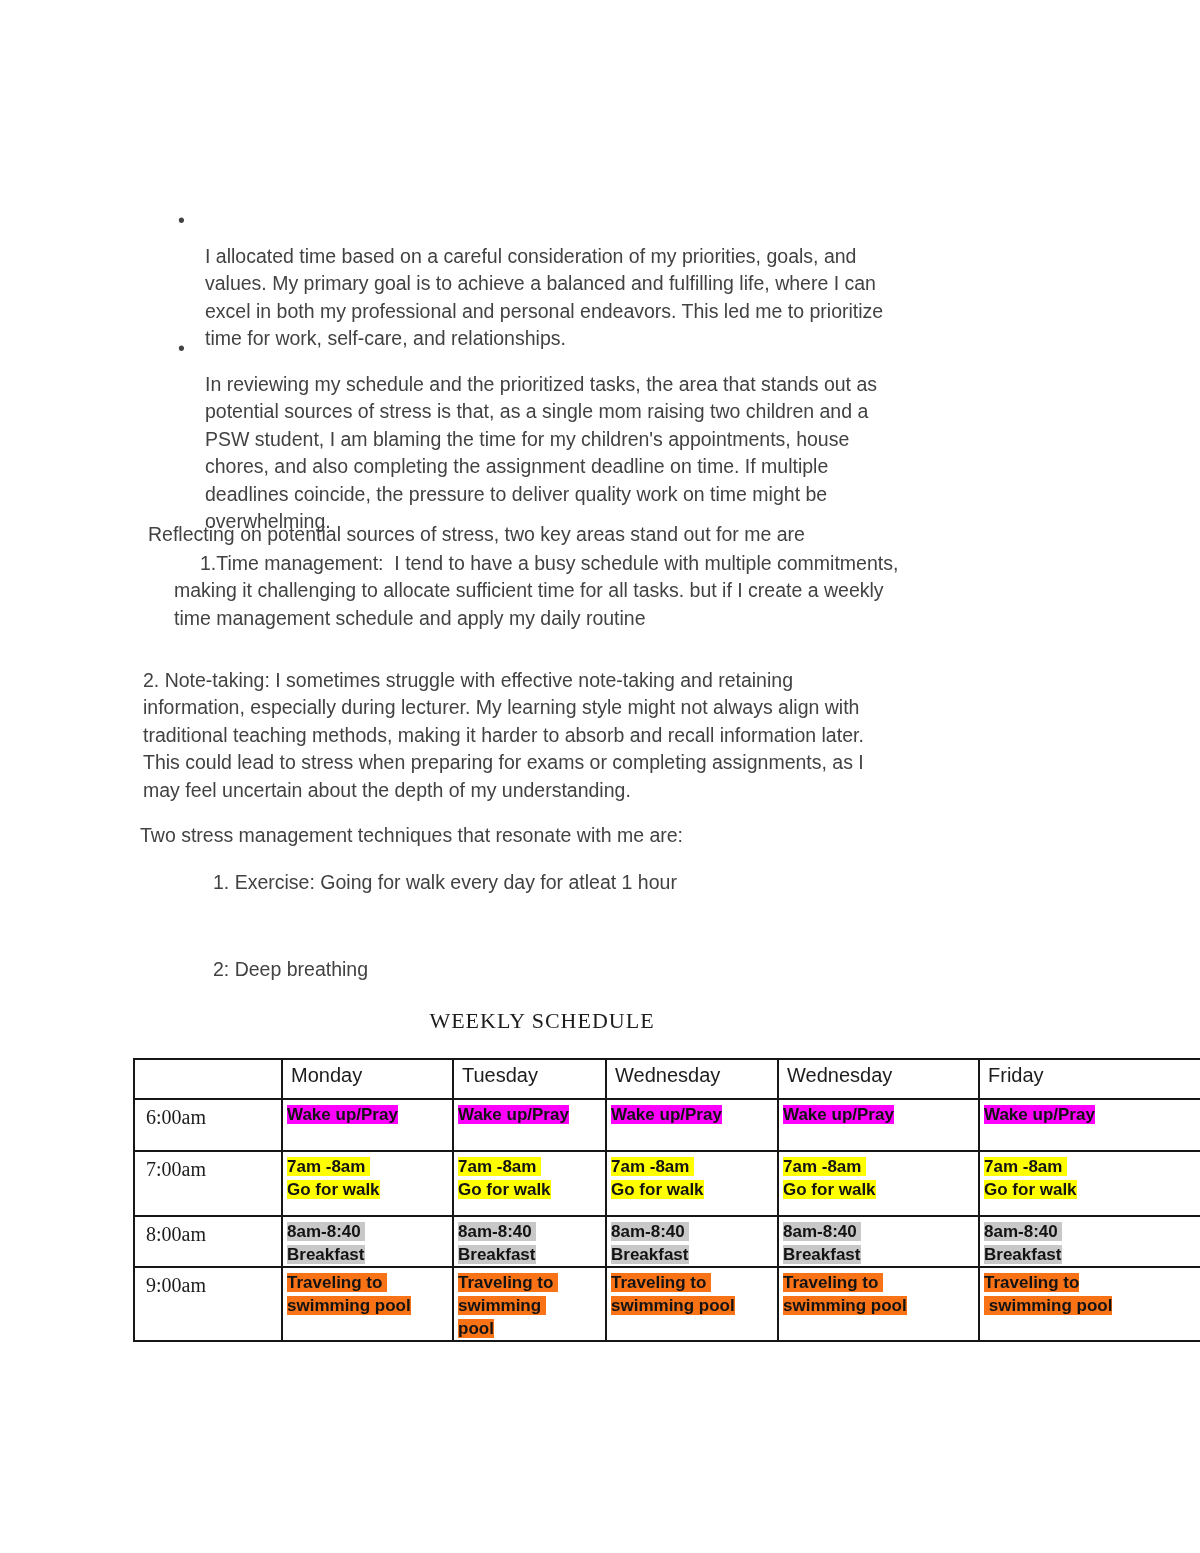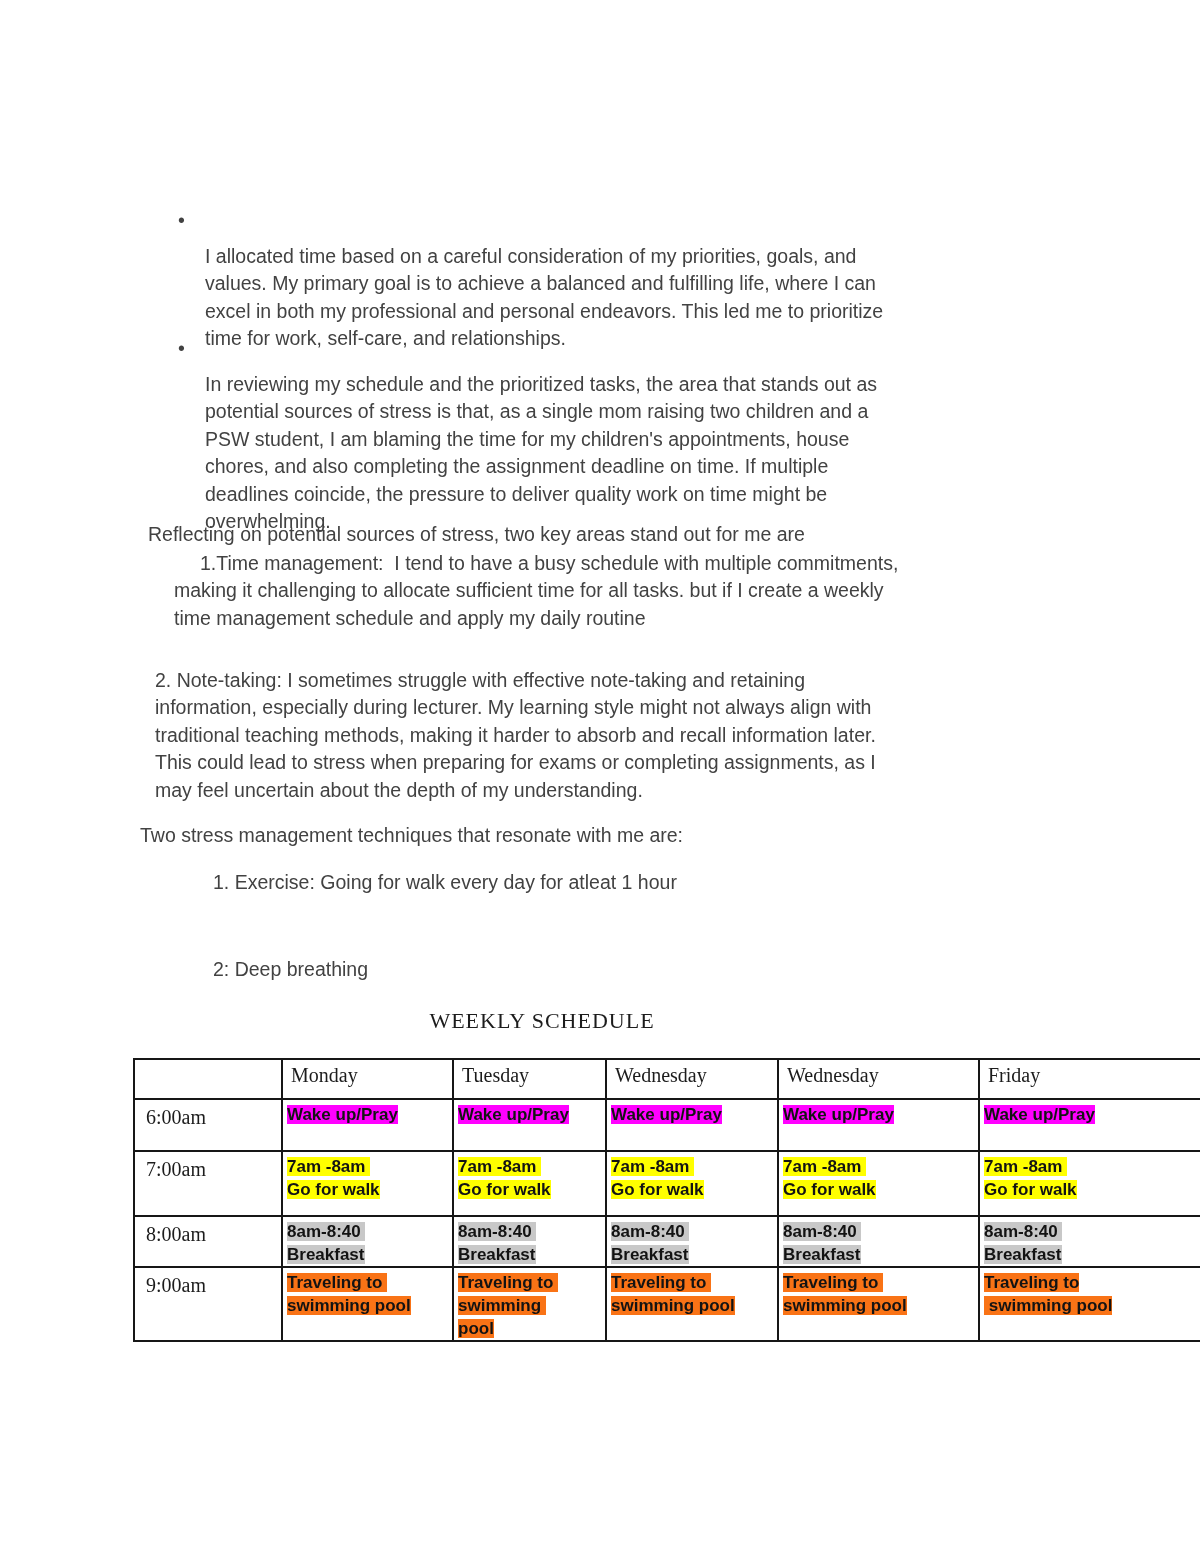--- a/index.html
+++ b/index.html
@@ -34,21 +34,21 @@
     line-height:27.4px;
     color:#424242;
     white-space:pre-wrap;
     display:block;
     margin-top:36px;
   }
   .b1{top:207px;left:205px;}
   .b2{top:335px;left:205px;}
   .p-reflect{top:521px;left:148px;}
   .p-item1{top:550px;left:156px;text-indent:26px;margin-left:18px;}
-  .p-item2{top:667px;left:155px;}
+  .p-item2{top:667px;left:143px;}
   .p-two{top:822px;left:140px;}
   .p-ex{top:869px;left:213px;}
   .p-deep{top:916px;left:213px;margin-top:40px;}
   
   .schedule-title{
     position:absolute;
     top:1008px;
     left:0;
     width:1084px;
     text-align:center;
@@ -65,21 +65,21 @@
     border-collapse:collapse;
     table-layout:fixed;
     width:1072px;
   }
   .schedule-table td,.schedule-table th{
     border:2px solid #161616;
     vertical-align:top;
     overflow:hidden;
   }
   .schedule-table th{
-    font-family:Liberation Serif, serif;
+    font-family:Liberation Sans, sans-serif;
     font-weight:normal;
     font-size:20px;
     text-align:left;
     padding:4px 0 0 8px;
     color:#1c1c1c;
   }
   tr.hdr{height:40px;}
   tr.r0{height:52px;}
   tr.r1{height:65px;}
   tr.r2{height:49px;}

